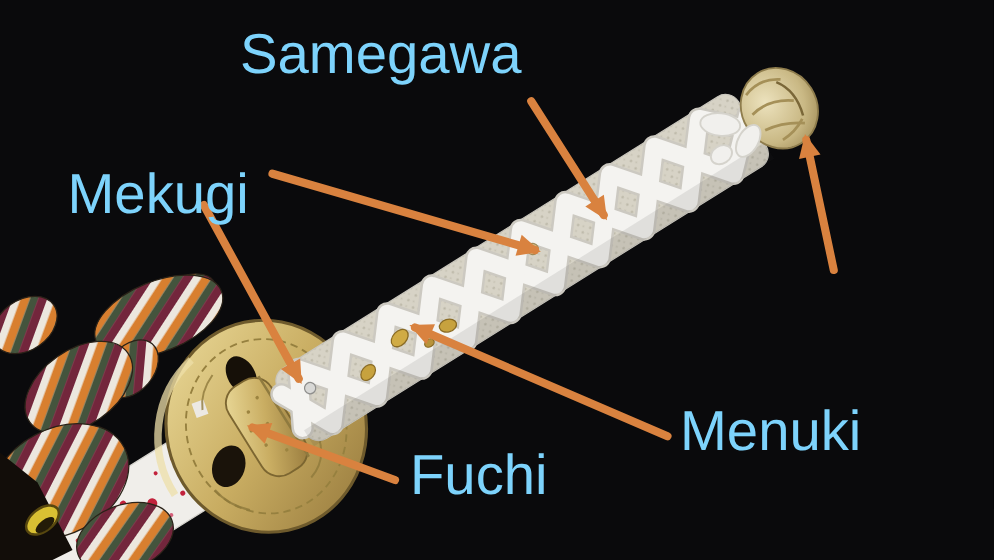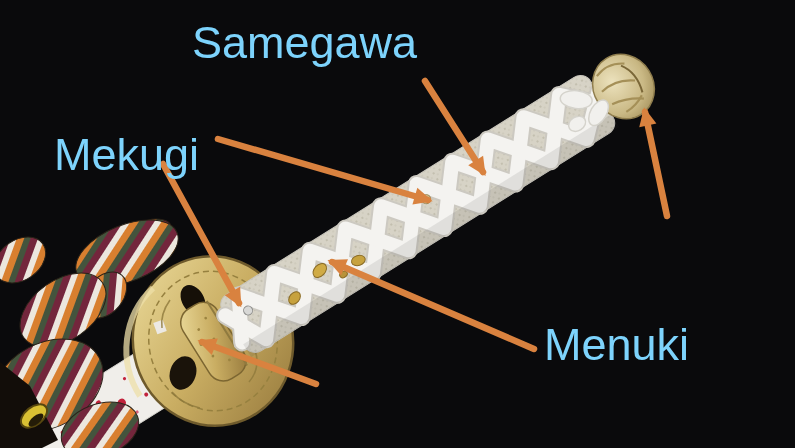--- a/index.html
+++ b/index.html
@@ -160,13 +160,14 @@
     <line marker-end="url(#ah)" x1="163" y1="164" x2="239" y2="303" stroke="#d9823f"></line>
     <line marker-end="url(#ah)" x1="667" y1="216" x2="645" y2="112" stroke="#d9823f"></line>
     <line marker-end="url(#ah)" x1="534" y1="349" x2="332" y2="262" stroke="#d9823f"></line>
     <line marker-end="url(#ah)" x1="316" y1="384" x2="202" y2="342" stroke="#d9823f"></line>
   </g>
 </svg>
 
   <div class="lbl lbl-samegawa">Samegawa</div>
   <div class="lbl lbl-mekugi">Mekugi</div>
   <div class="lbl lbl-menuki">Menuki</div>
+  <div class="lbl lbl-fuchi">Fuchi</div>
 </div>
 
 </body></html>

